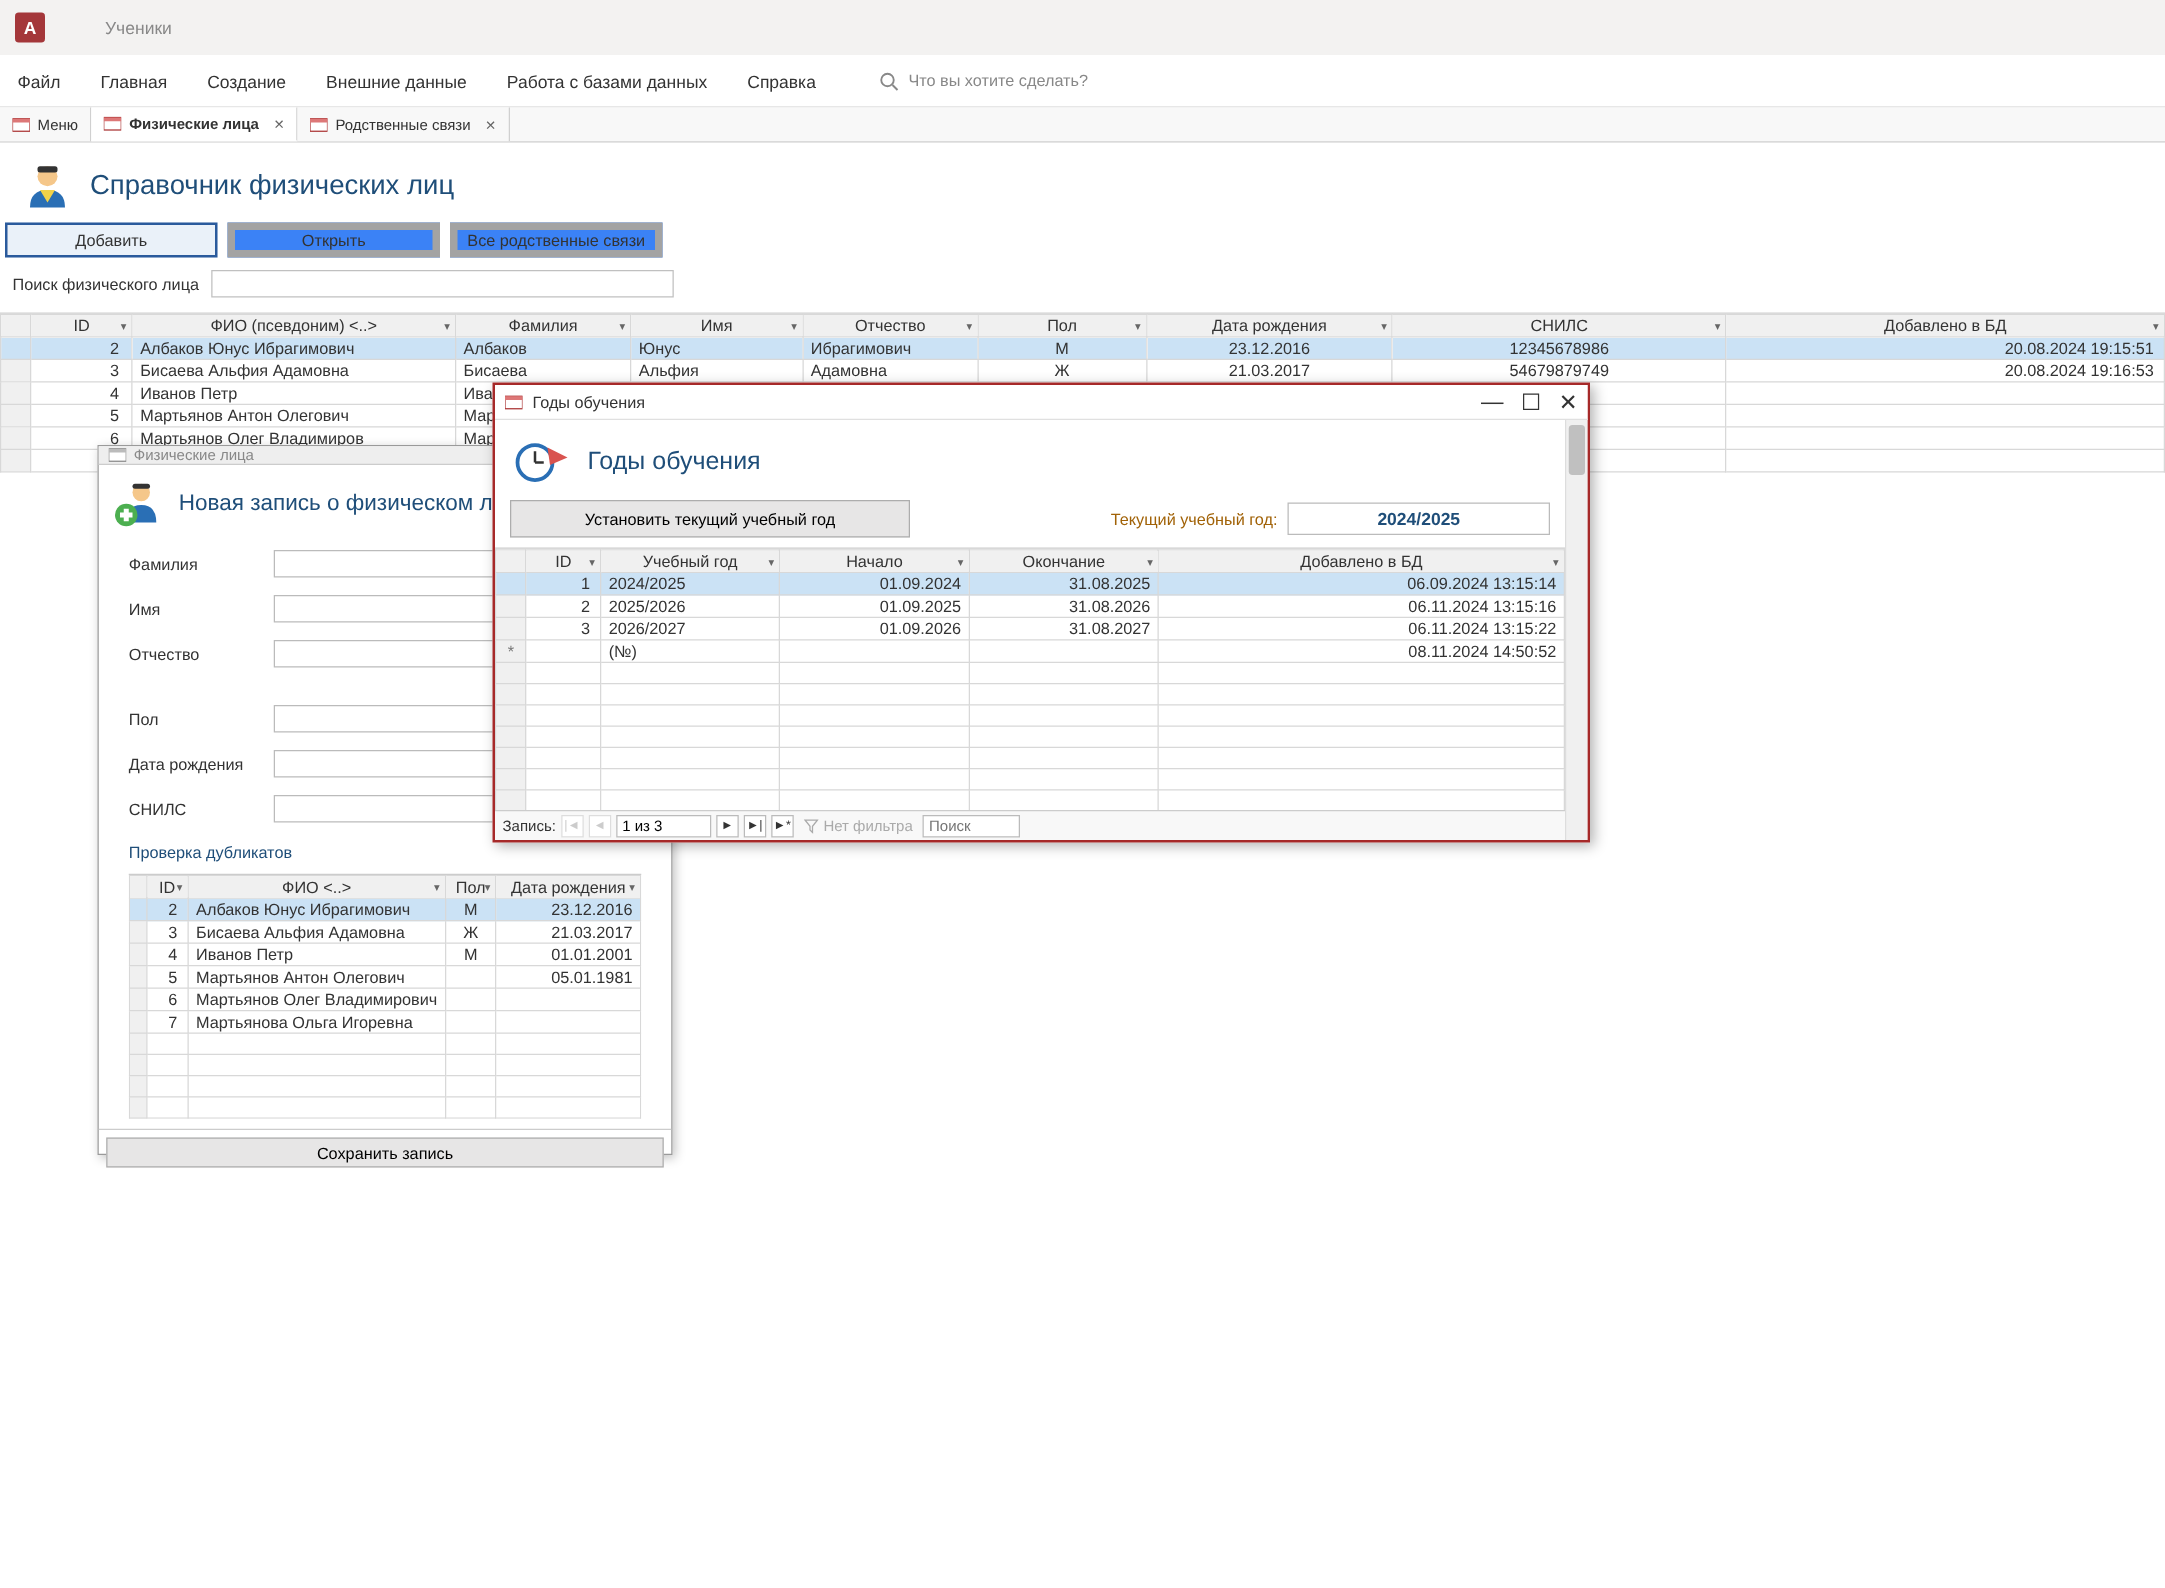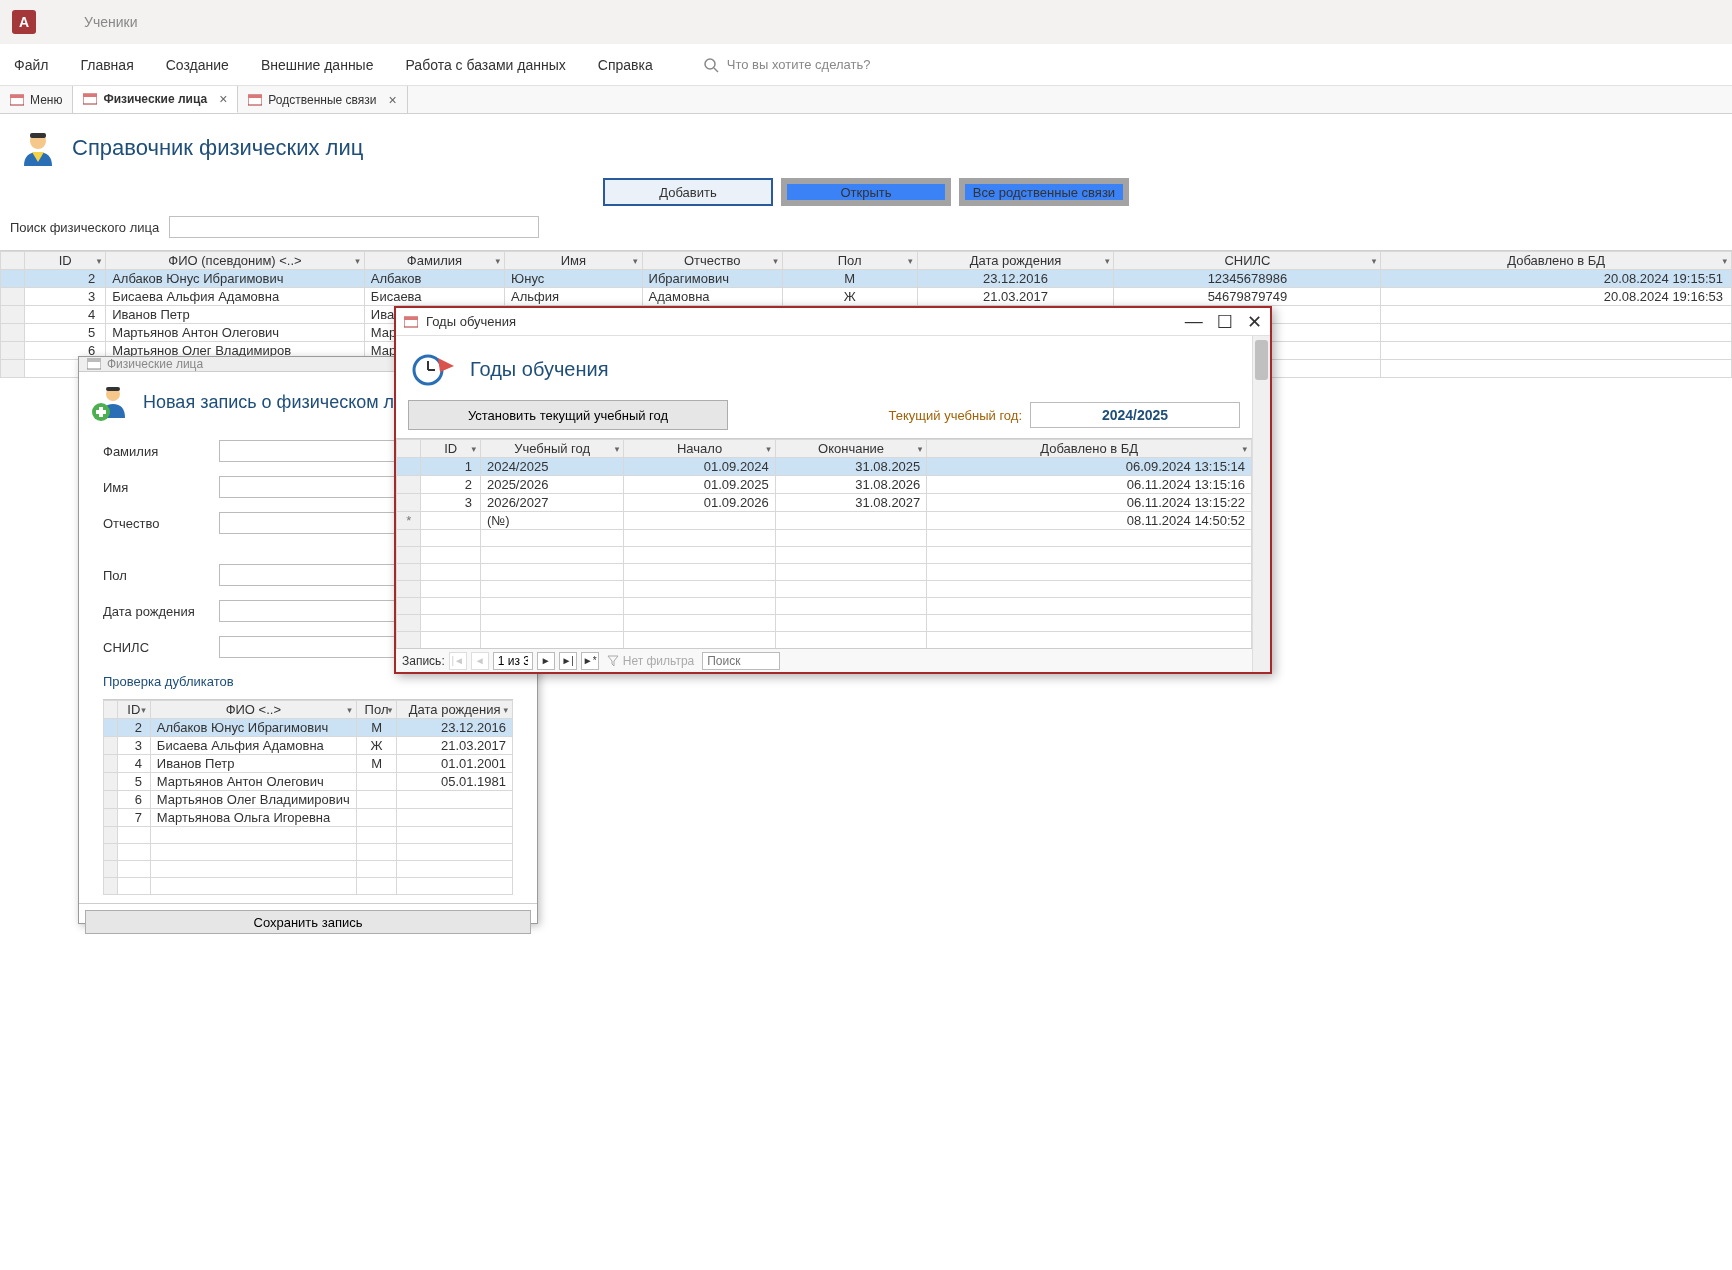--- a/index.html
+++ b/index.html
@@ -70,21 +70,21 @@
 
   
   .page-header {
     display:flex;align-items:center;gap:14px;
     padding: 14px 18px 10px 18px;
   }
   .page-header-title { font-size:22px;color:#1f4e79; }
 
   
   .toolbar {
-    display:flex;gap:8px;padding:0 4px 10px 4px;justify-content:center;
+    display:flex;gap:8px;padding:0 4px 10px 4px;
   }
   .btn {
     height:28px;min-width:170px;
     background:#3b82f6;border:6px solid #a3a3a3;
     font-size:13px;color:#333;cursor:pointer;
     display:flex;align-items:center;justify-content:center;
   }
   .btn.primary { border:2px solid #2a5a9c;background:#eaf1f9; min-width:170px;}
 
   .search-row {
@@ -182,21 +182,21 @@
   .modal-years .ygrid td.right{text-align:right;padding-right:6px;}
   .modal-years .recordnav{
     height:24px;border-top:1px solid #ccc;display:flex;align-items:center;gap:4px;
     padding:0 6px;font-size:12px;background:#f8f8f8;
   }
   .modal-years .recordnav .navbtn{
     width:18px;height:18px;border:1px solid #bbb;background:#fff;
     display:flex;align-items:center;justify-content:center;font-size:10px;cursor:pointer;
   }
   .modal-years .recordnav .navbtn.dis{color:#ccc;border-color:#ddd;}
-  .modal-years .recordnav input.recpos{width:40px;height:18px;border:1px solid #bbb;font-size:12px;padding:0 4px;}
+  .modal-years .recordnav input.recpos{width:76px;height:18px;border:1px solid #bbb;font-size:12px;padding:0 4px;}
   .modal-years .recordnav input.recsearch{width:78px;height:18px;border:1px solid #bbb;font-size:12px;padding:0 4px;}
   .modal-years .recordnav .filtlbl{color:#aaa;display:flex;align-items:center;gap:4px;margin:0 4px;}
 
   
   .person-head {
     width:40px;height:40px;position:relative;
   }
   .person-head svg{width:40px;height:40px;}
 
   .clock-icon {width:46px;height:42px;}

